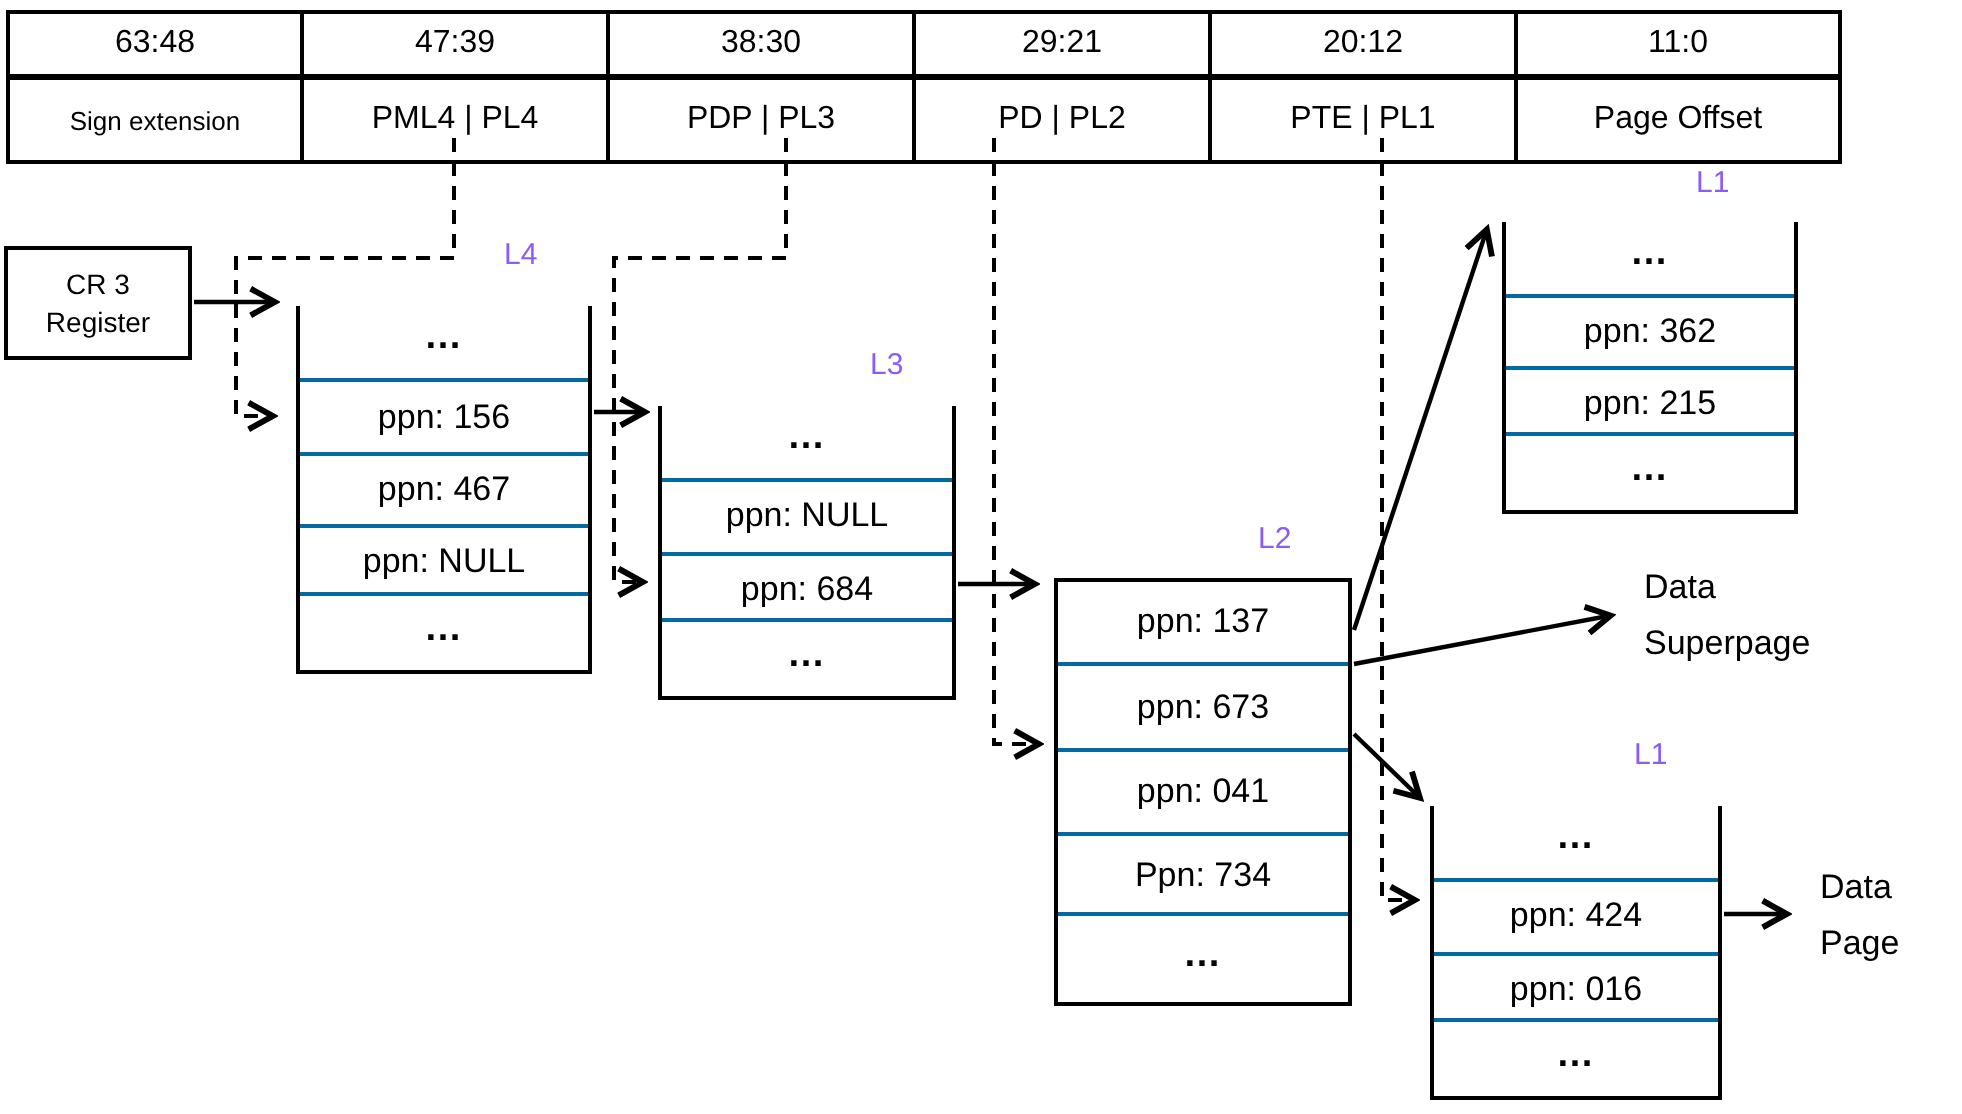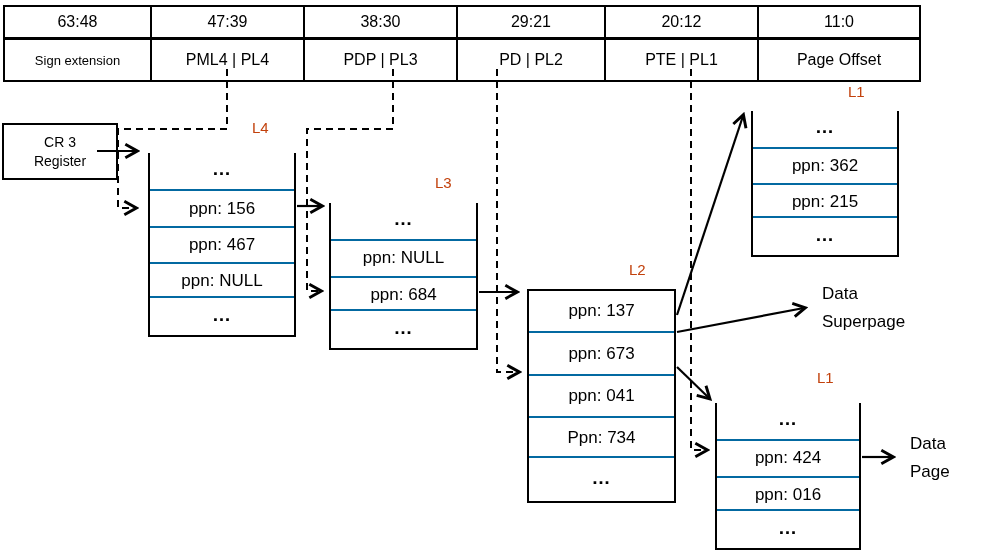--- a/index.html
+++ b/index.html
@@ -24,24 +24,24 @@
   .ptable{
     position:absolute;border:2px solid #000;box-sizing:border-box;background:#fff;
     display:flex;flex-direction:column;
   }
   .prow{
     flex:1;display:flex;align-items:center;justify-content:center;
     font-size:17px;border-top:2px solid #0369a1;background:#fff;
   }
   .prow:first-child{border-top:none;}
   .prow.dots{font-size:19px;font-weight:bold;transform:translateY(-3px);letter-spacing:1px;}
-  .tlabel{position:absolute;font-size:15px;color:#c2410c;}
+  .tlabel{position:absolute;font-size:15px;color:#8b5cf6;}
   
   .cr3box{
-    position:absolute;left:2px;top:123px;width:116px;height:57px;border:2px solid #000;
+    position:absolute;left:2px;top:123px;width:94px;height:57px;border:2px solid #000;
     box-sizing:border-box;display:flex;flex-direction:column;align-items:center;
     justify-content:center;font-size:14px;line-height:19px;text-align:center;background:#fff;
   }
   .annot{position:absolute;font-size:17px;line-height:28px;}
   .overlay{position:absolute;left:0;top:0;pointer-events:none;}
 </style>
 </head>
 <body>
 
 <div class="canvas">

